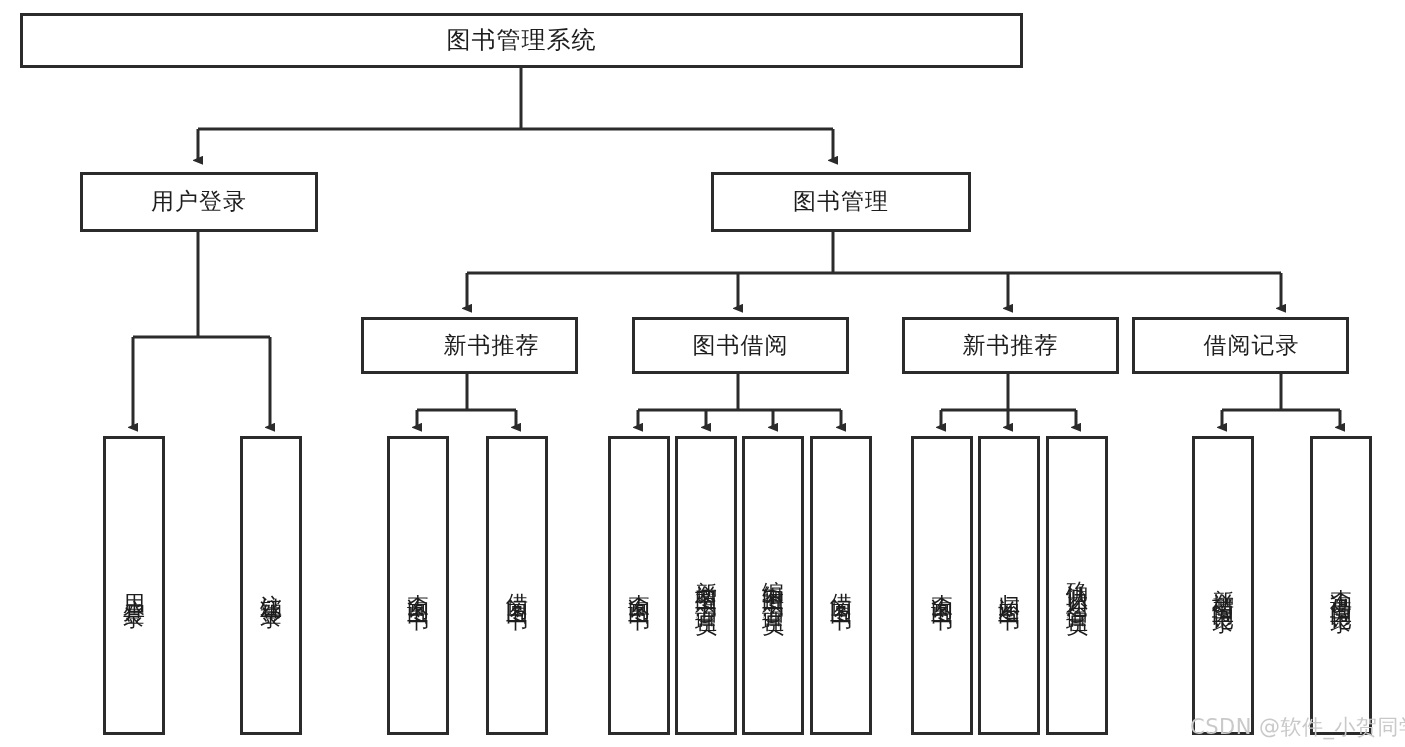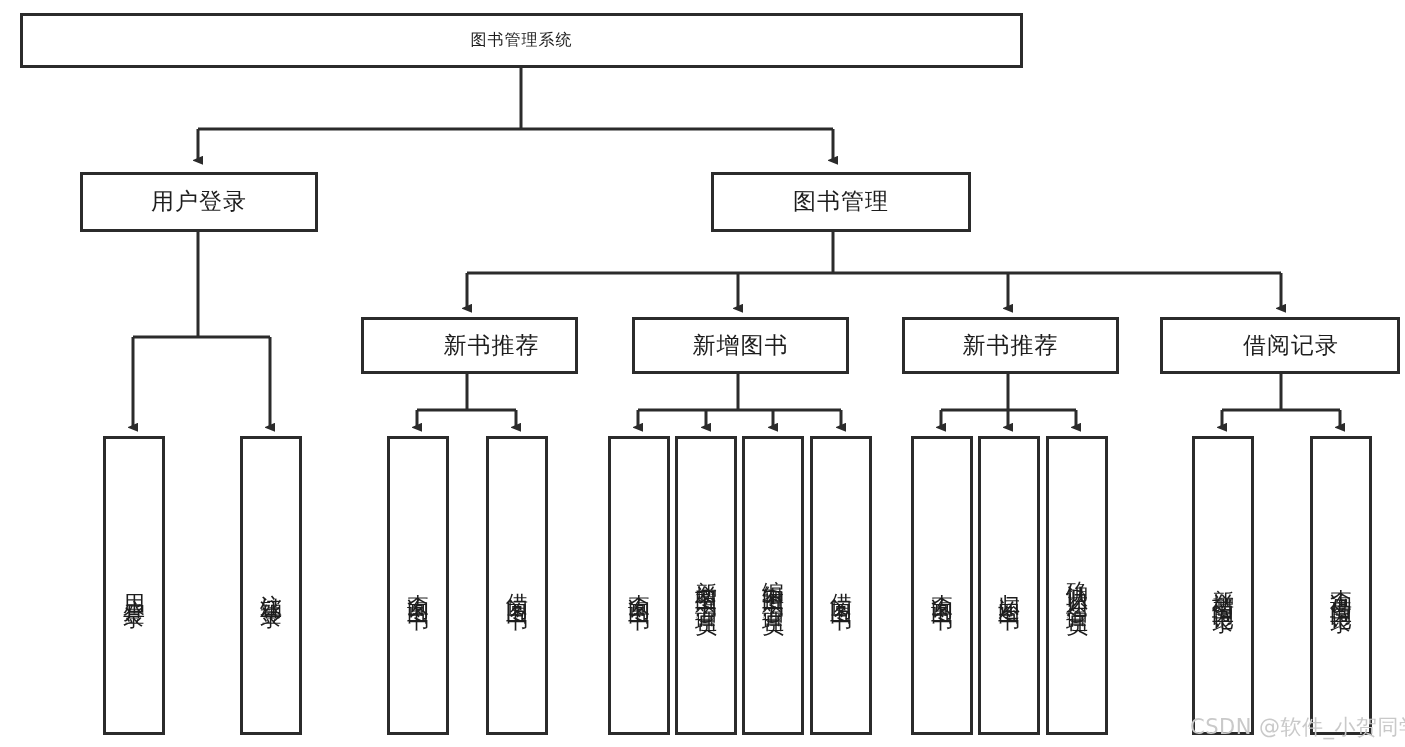--- a/index.html
+++ b/index.html
@@ -43,21 +43,21 @@
     line-height: 1.18;
     white-space: pre;
   }
   
   .node.horizontal .node-label {
     writing-mode: horizontal-tb;
     font-size: 23px;
     letter-spacing: 1px;
   }
   .node.root .node-label {
-    font-size: 16px;
+    font-size: 24px;
   }
   
   .node.vertical {
     padding: 6px 0;
   }
   .node.vertical .node-label {
     writing-mode: vertical-rl;
     text-orientation: upright;
     font-size: 22px;
     letter-spacing: 5px;
@@ -136,26 +136,26 @@
     <span class="node-label">用户登录</span>
   </div>
   <div class="node horizontal" style="left:711px; top:172px; width:260px; height:60px;">
     <span class="node-label">图书管理</span>
   </div>
 
   <div class="node horizontal" style="left:361px; top:317px; width:217px; height:57px;padding-left:44px;">
     <span class="node-label">新书推荐</span>
   </div>
   <div class="node horizontal" style="left:632px; top:317px; width:217px; height:57px;">
-    <span class="node-label">新增图书</span>
+    <span class="node-label">图书借阅</span>
   </div>
   <div class="node horizontal" style="left:902px; top:317px; width:217px; height:57px;">
     <span class="node-label">新书推荐</span>
   </div>
-  <div class="node horizontal" style="left:1160px; top:317px; width:240px; height:57px;padding-left:22px;">
+  <div class="node horizontal" style="left:1132px; top:317px; width:217px; height:57px;padding-left:22px;">
     <span class="node-label">借阅记录</span>
   </div>
 
   <div class="node vertical" style="left:103px; top:436px; width:62px; height:299px;">
     <span class="node-label">用户登录</span>
   </div>
   <div class="node vertical" style="left:240px; top:436px; width:62px; height:299px;">
     <span class="node-label">注销登录</span>
   </div>
 

